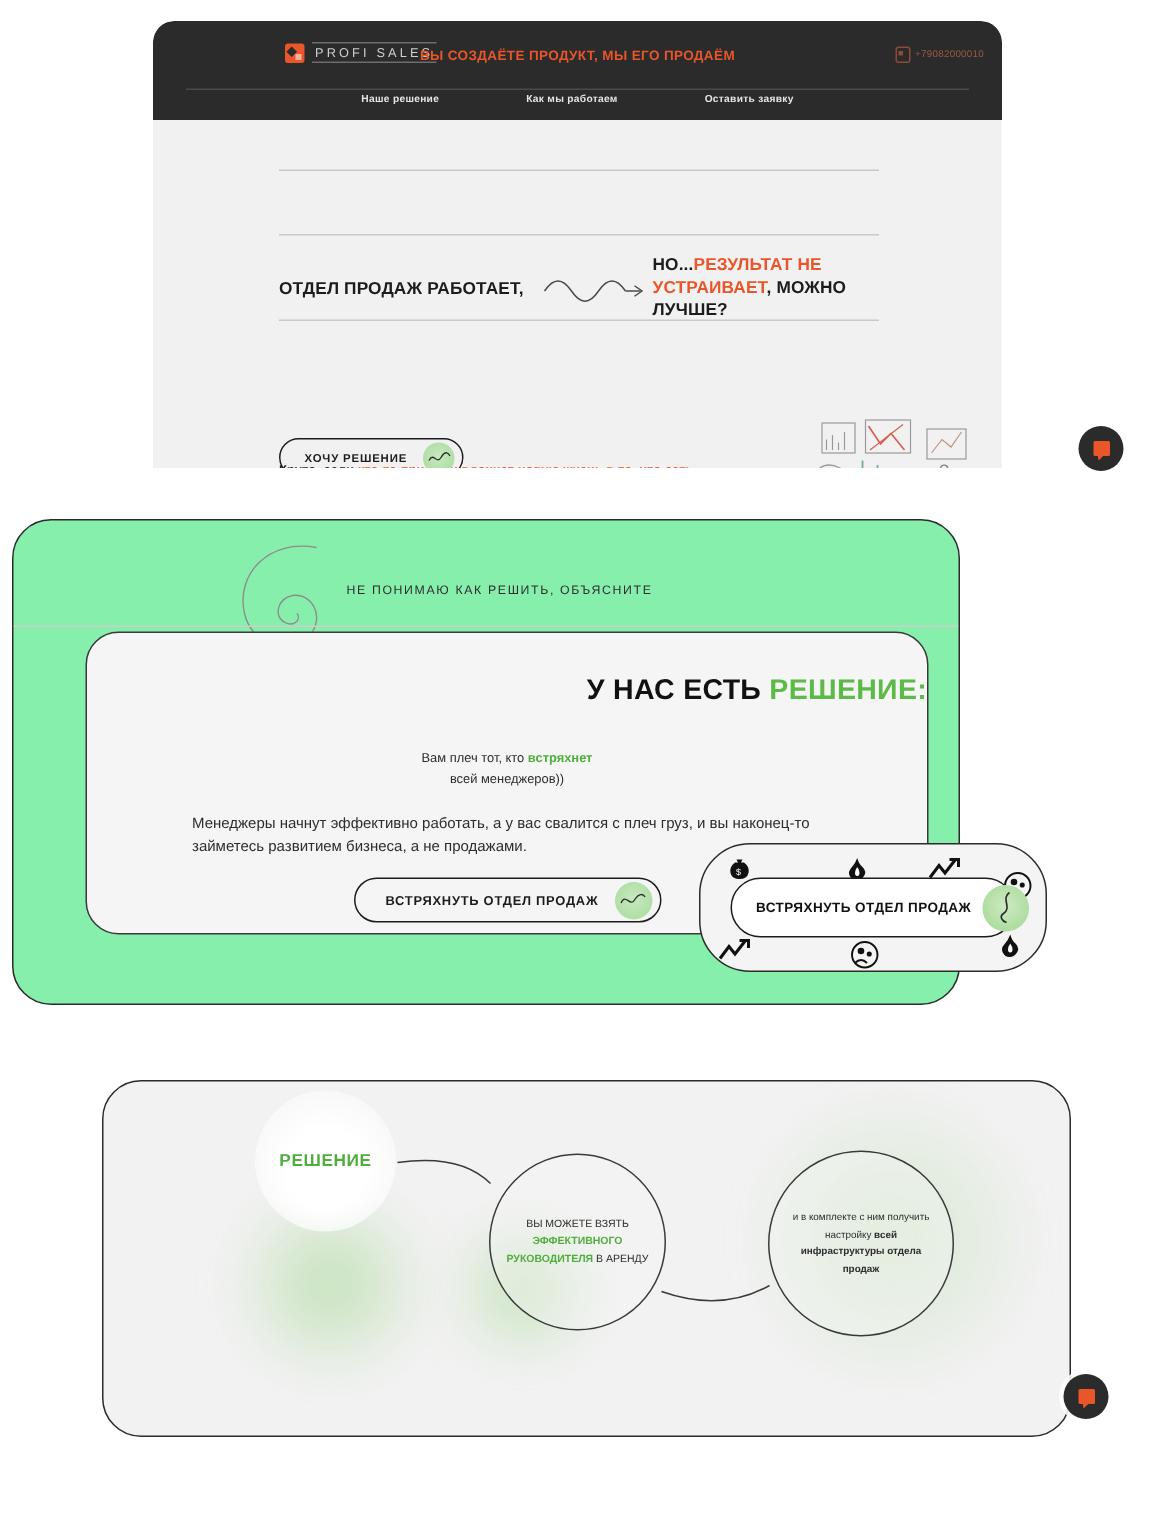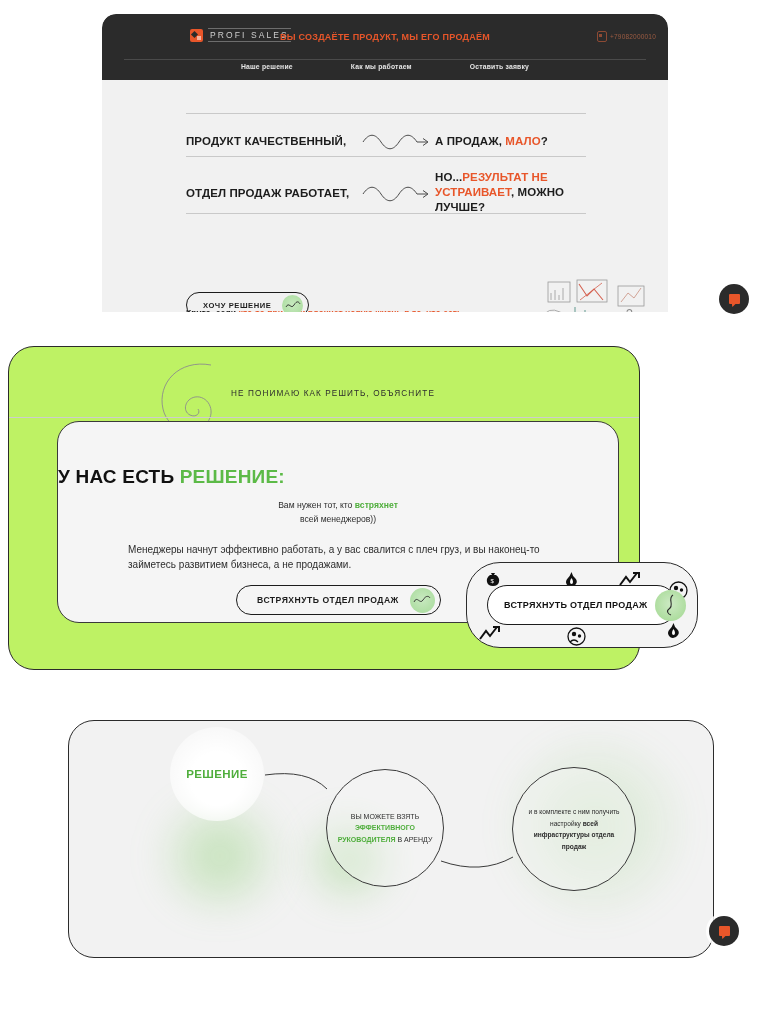--- a/index.html
+++ b/index.html
@@ -93,33 +93,33 @@
   .fab-ic{width:11px;height:10px;background:#e8562a;border-radius:1px;position:relative;}
   .fab-ic:after{
     content:"";position:absolute;left:3px;bottom:-3px;width:5px;height:4px;background:#e8562a;
     clip-path:polygon(0 0,100% 0,18% 100%);
   }
   .fab-1{right:19px;top:284px;}
 
   
   .sec2{
     position:absolute;left:8px;top:346px;width:630px;height:322px;
-    background:#bef264;border:1px solid #2b2b2b;border-radius:26px;overflow:hidden;
+    background:#86efac;border:1px solid #2b2b2b;border-radius:26px;overflow:hidden;
   }
   .spiral{position:absolute;left:142px;top:10px;width:86px;height:86px;}
   .sec2-kicker{
     position:absolute;left:222px;top:42px;font-size:8.2px;color:#2d2d2d;letter-spacing:1.1px;
   }
   .sec2-divider{position:absolute;left:0;top:70px;width:630px;height:1px;background:#cdcdcd;}
   .sec2-card{
     position:absolute;left:48px;top:74px;width:560px;height:200px;
     background:#f5f5f5;border:1px solid #3a3a3a;border-radius:22px;
   }
   .sec2-title{
-    position:absolute;left:0;top:44px;width:560px;text-align:left;
+    position:absolute;left:0;top:28px;width:560px;text-align:right;
     font-size:19px;font-weight:bold;color:#111;letter-spacing:.2px;
   }
   .green{color:#5cba47;}
   .sec2-sub{
     position:absolute;left:0;top:76px;width:560px;text-align:center;
     font-size:8.6px;color:#2d2d2d;line-height:14px;
   }
   .sec2-sub b{color:#4fae3c;}
   .sec2-text{
     position:absolute;left:70px;top:120px;width:420px;
@@ -204,33 +204,20 @@
     <nav class="hero-nav">
       <a href="#">Наше решение</a>
       <a href="#">Как мы работаем</a>
       <a href="#">Оставить заявку</a>
     </nav>
 
     <div class="hero-body">
 
       <div class="qline" style="top:33px;"></div>
 
-      <div class="qrow" style="top:51px;">
-        <div class="qrow-left">ПРОДУКТ КАЧЕСТВЕННЫЙ,</div>
-        <div class="qrow-arrow">
-          <svg width="74" height="20" viewBox="0 0 74 20">
-            <path d="M2 11 C8 2,14 2,20 11 S32 20,38 11 S50 2,56 11" fill="none" stroke="#4a4a4a" stroke-width="1"></path>
-            <path d="M56 11 L66 11" fill="none" stroke="#4a4a4a" stroke-width="1"></path>
-            <path d="M62 7.5 L67 11 L62 14.5" fill="none" stroke="#4a4a4a" stroke-width="1"></path>
-          </svg>
-        </div>
-        <div class="qrow-right">
-          <span>А ПРОДАЖ, </span><span class="accent">МАЛО</span><span>?</span>
-        </div>
-      </div>
       <div class="qline" style="top:76px;"></div>
 
       <div class="qrow" style="top:90px;">
         <div class="qrow-left">ОТДЕЛ ПРОДАЖ РАБОТАЕТ,</div>
         <div class="qrow-arrow">
           <svg width="74" height="20" viewBox="0 0 74 20">
             <path d="M2 11 C8 2,14 2,20 11 S32 20,38 11 S50 2,56 11" fill="none" stroke="#4a4a4a" stroke-width="1"></path>
             <path d="M56 11 L66 11" fill="none" stroke="#4a4a4a" stroke-width="1"></path>
             <path d="M62 7.5 L67 11 L62 14.5" fill="none" stroke="#4a4a4a" stroke-width="1"></path>
           </svg>
@@ -307,21 +294,21 @@
     </div>
 
     <div class="sec2-kicker">НЕ ПОНИМАЮ КАК РЕШИТЬ, ОБЪЯСНИТЕ</div>
     <div class="sec2-divider"></div>
 
     <div class="sec2-card">
       <div class="sec2-title">
         <span>У НАС ЕСТЬ </span><span class="green">РЕШЕНИЕ:</span>
       </div>
       <div class="sec2-sub">
-        <span>Вам нужен тот, кто </span><b>встряхнет</b><br>
+        <span>Вам плеч тот, кто </span><b>встряхнет</b><br>
         <span>всей менеджеров))</span>
       </div>
       <div class="sec2-text">Менеджеры начнут эффективно работать, а у вас свалится с плеч груз, и вы наконец-то займетесь развитием бизнеса, а не продажами.</div>
 
       <div class="sec2-cta">
         <button class="btn-pill">
           <span class="lbl">ВСТРЯХНУТЬ ОТДЕЛ ПРОДАЖ</span>
           <span class="btn-dot">
             <svg width="18" height="10" viewBox="0 0 18 10">
               <path d="M1 7 C4 0,7 10,10 5 S16 1,17 3" fill="none" stroke="#2d2d2d" stroke-width=".9"></path>

